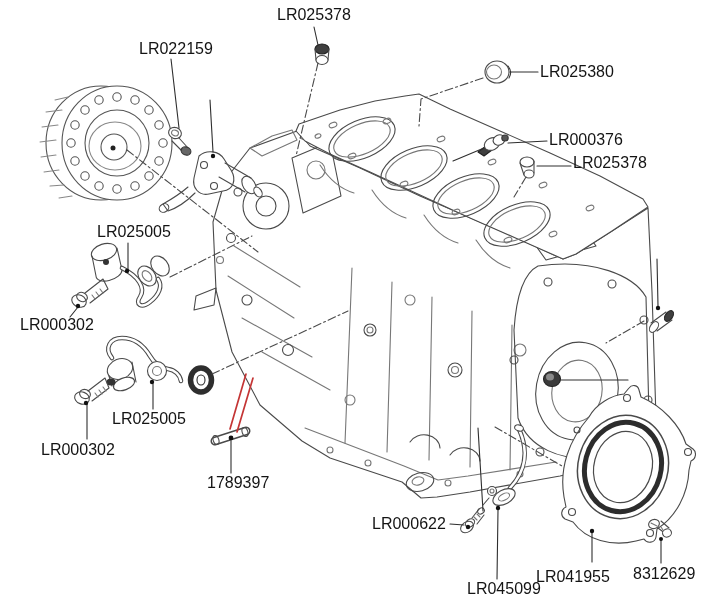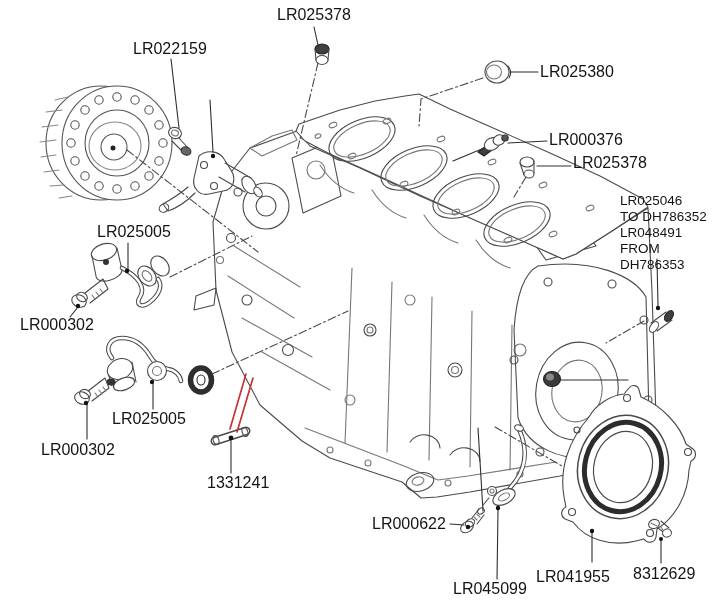--- a/index.html
+++ b/index.html
@@ -315,31 +315,27 @@
     </g>
 
     <g>
       <path class="red" d="M246,374 L230,429"></path>
       <path class="red" d="M253,378 L237,432"></path>
     </g>
   </g>
 </svg>
 
 <div class="callout" style="left:277px;top:6px">LR025378</div>
-<div class="callout" style="left:133px;top:40px">LR022159</div>
+<div class="callout" style="left:139px;top:40px">LR022159</div>
 <div class="callout" style="left:540px;top:63px">LR025380</div>
 <div class="callout" style="left:549px;top:131px">LR000376</div>
 <div class="callout" style="left:573px;top:154px">LR025378</div>
-<div class="callout sm" style="left:620px;top:193px">LR025046
-TO DH786352
-LR048491
-FROM DH786353</div>
 <div class="callout" style="left:97px;top:223px">LR025005</div>
 <div class="callout" style="left:20px;top:316px">LR000302</div>
 <div class="callout" style="left:112px;top:410px">LR025005</div>
 <div class="callout" style="left:41px;top:441px">LR000302</div>
-<div class="callout" style="left:207px;top:474px">1331241</div>
+<div class="callout" style="left:207px;top:474px">1789397</div>
 <div class="callout" style="left:372px;top:515px">LR000622</div>
-<div class="callout" style="left:453px;top:580px">LR045099</div>
+<div class="callout" style="left:467px;top:580px">LR045099</div>
 <div class="callout" style="left:536px;top:568px">LR041955</div>
 <div class="callout" style="left:633px;top:565px">8312629</div>
 
 </div>
 
 </body></html>

